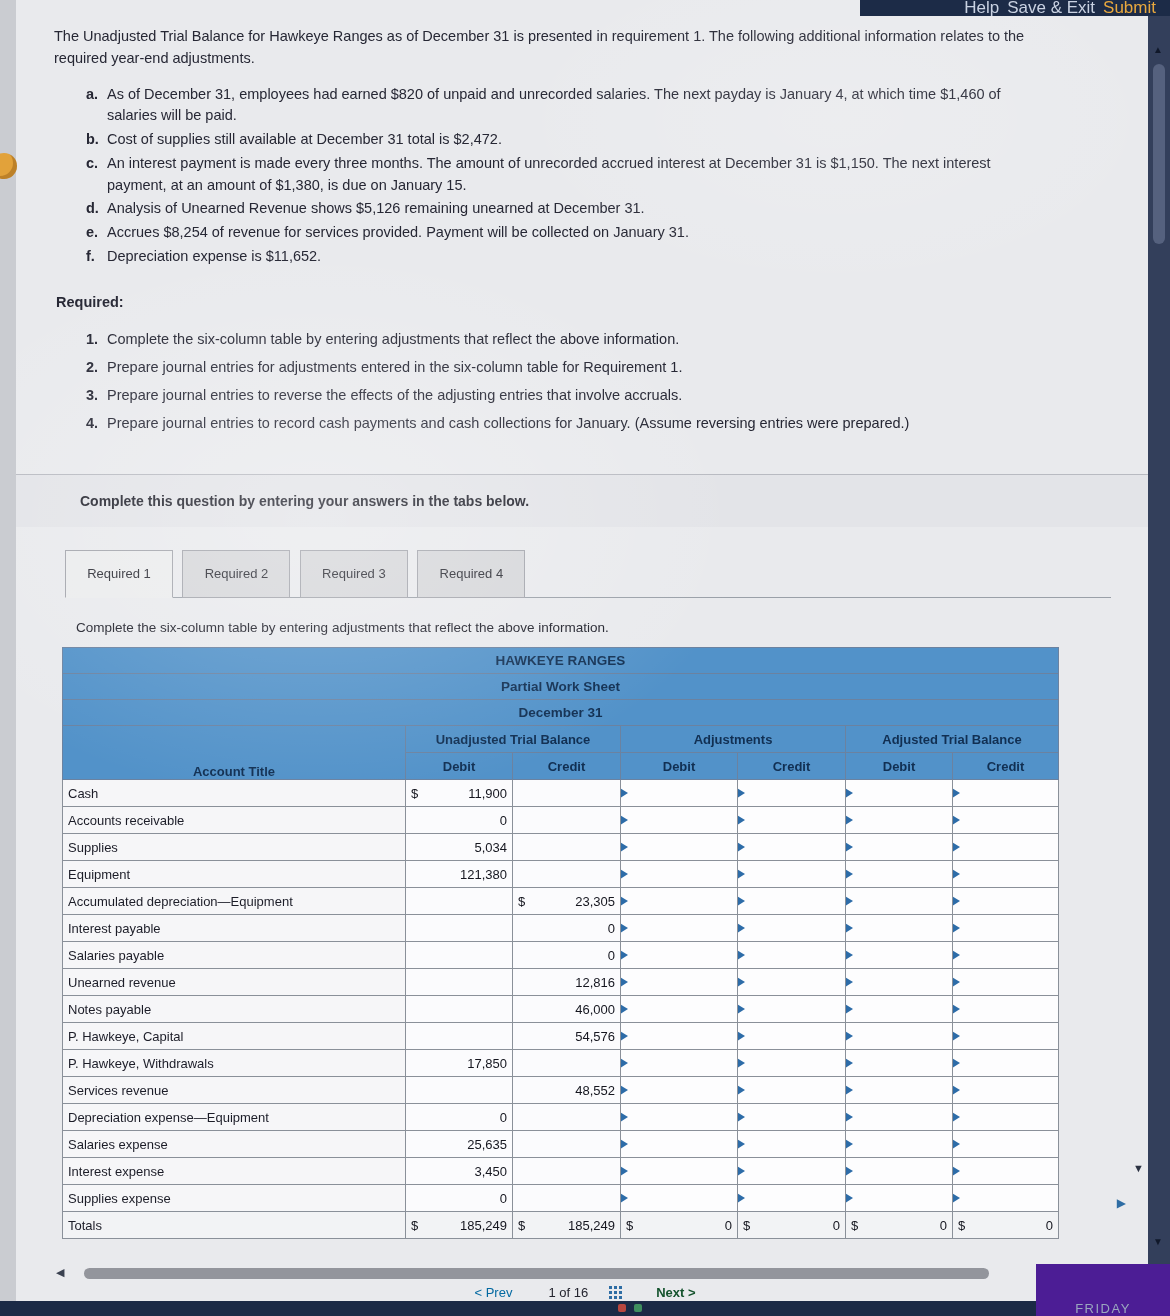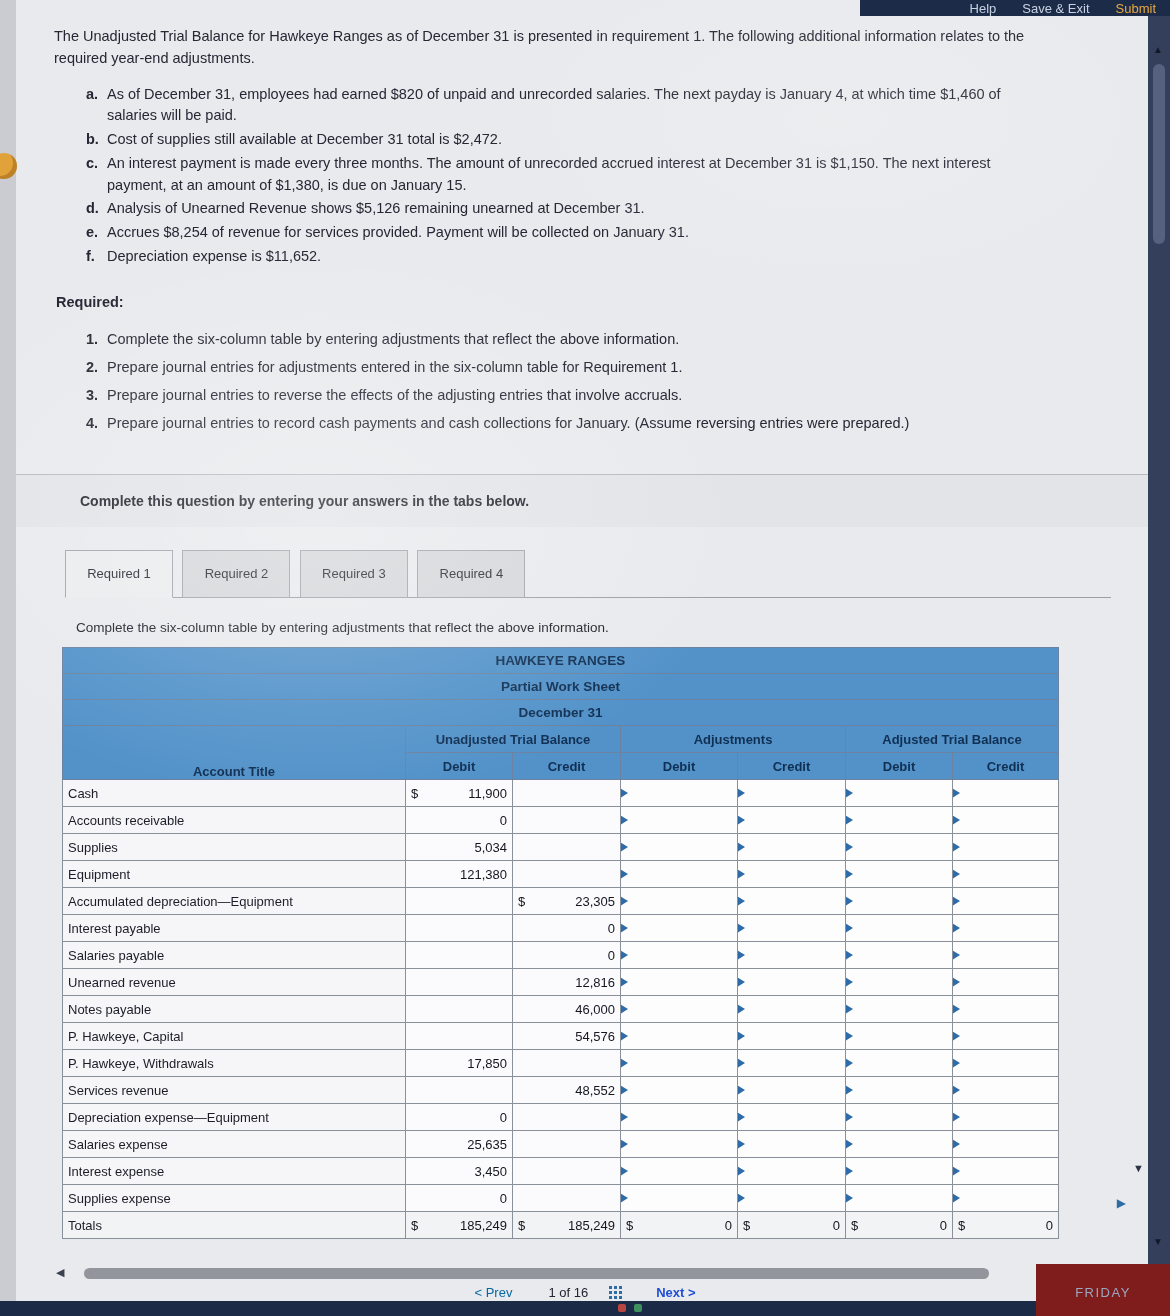--- a/index.html
+++ b/index.html
@@ -5,33 +5,33 @@
   html,body{margin:0;padding:0;}
   body{width:1170px;height:1316px;overflow:hidden;background:#20304e;font-family:"Liberation Sans",sans-serif;}
   .stage{position:relative;width:1170px;height:1316px;background:#e9eaed;overflow:hidden;}
   .left-strip{position:absolute;left:0;top:0;width:16px;height:100%;background:#caccd1;z-index:2;}
   .badge{position:absolute;left:-9px;top:153px;width:26px;height:26px;border-radius:50%;
          background:#e2a23a;box-shadow:inset -4px -3px 0 rgba(120,70,10,.35);z-index:5;}
   .sheet{position:absolute;left:16px;top:0;width:1132px;height:1302px;background:#e9eaed;z-index:1;}
 
   
   .topbar{position:absolute;right:0;top:0;width:310px;height:16px;background:#1c2b47;z-index:6;
-          display:flex;justify-content:flex-end;align-items:center;gap:26px;padding:0 14px;
-          font-size:13px;color:#c9d2e2;box-sizing:border-box;}
+          display:flex;justify-content:flex-end;align-items:center;gap:8px;padding:0 14px;
+          font-size:17px;color:#c9d2e2;box-sizing:border-box;}
   .topbar .gold{color:#e8a83e;font-weight:normal;}
   .vstrip{position:absolute;right:0;top:0;width:22px;height:1302px;background:#333f5b;z-index:4;}
   .vstrip::after{content:"";position:absolute;left:5px;top:64px;width:12px;height:180px;background:#55617e;border-radius:6px;}
   .vstrip .up{position:absolute;top:44px;left:5px;font-size:10px;color:#10182a;}
   .vstrip .dn{position:absolute;top:1236px;left:5px;font-size:10px;color:#10182a;}
   .taskbar{position:absolute;left:0;bottom:0;width:100%;height:15px;background:#1b2a46;z-index:7;}
   .taskbar .dot1{position:absolute;left:618px;top:3px;width:8px;height:8px;border-radius:2px;background:#b9473f;}
   .taskbar .dot2{position:absolute;left:634px;top:3px;width:8px;height:8px;border-radius:2px;background:#3f8f5f;}
-  .friday-block{position:absolute;right:0;bottom:0;width:134px;height:52px;background:#7f1d1d;z-index:8;
+  .friday-block{position:absolute;right:0;bottom:0;width:134px;height:52px;background:#4c1d95;z-index:8;
                 color:#9aa7bf;font-size:13px;letter-spacing:1.5px;
-                display:flex;align-items:flex-end;justify-content:center;padding-bottom:16px;box-sizing:border-box;}
+                display:flex;align-items:flex-end;justify-content:center;box-sizing:border-box;}
 
   
   .intro{padding:26px 46px 0 38px;font-size:14.5px;color:#262734;line-height:1.5;}
   .para{margin:0 0 14px 0;max-width:1024px;}
   .item{display:flex;margin:0 0 2px 32px;}
   .item .ltr{font-weight:bold;width:21px;flex:none;}
   .item .txt{max-width:942px;}
   .req-label{font-weight:bold;margin:24px 0 16px 2px;}
   .req-item{display:flex;margin:0 0 6px 32px;}
   .req-item .num{font-weight:bold;width:21px;flex:none;}
@@ -61,21 +61,21 @@
   .val .dol{position:absolute;left:5px;}
   .inputcell{background:#fdfdfe;position:relative;}
   .marker{position:absolute;left:-1px;top:50%;transform:translateY(-50%);width:0;height:0;
           border-left:8px solid #2d6ca8;border-top:5px solid transparent;border-bottom:5px solid transparent;}
   tr.totals td{background:#f2f3f5;}
 
   
   .pager{position:absolute;left:0;top:1285px;width:100%;text-align:center;font-size:13px;color:#23242e;z-index:2;}
   .pager .prev{color:#0369a1;margin-right:36px;}
   .pager .pageinfo{margin-right:21px;}
-  .pager .next{color:#1d4ed8;margin-left:34px;font-weight:bold;}
+  .pager .next{color:#14532d;margin-left:34px;font-weight:bold;}
   .grid-icon{position:relative;display:inline-block;width:13px;height:13px;vertical-align:-2px;}
   .grid-icon::before{content:"";position:absolute;left:0;top:0;width:3px;height:3px;background:#2e6da4;
      box-shadow:5px 0 #2e6da4,10px 0 #2e6da4,0 5px #2e6da4,5px 5px #2e6da4,10px 5px #2e6da4,
                 0 10px #2e6da4,5px 10px #2e6da4,10px 10px #2e6da4;}
   .hscroll-thumb{position:absolute;left:84px;top:1268px;width:905px;height:11px;border-radius:6px;background:#93959c;z-index:2;}
   .hscroll-arrow{position:absolute;left:56px;top:1266px;font-size:11px;color:#3a4150;z-index:2;}
   .inner-down{position:absolute;right:26px;top:1162px;color:#2b3242;font-size:11px;z-index:2;}
   .inner-right{position:absolute;right:44px;top:1196px;color:#2e6da4;font-size:12px;z-index:2;}
 
   .glare{position:absolute;inset:0;pointer-events:none;z-index:3;

